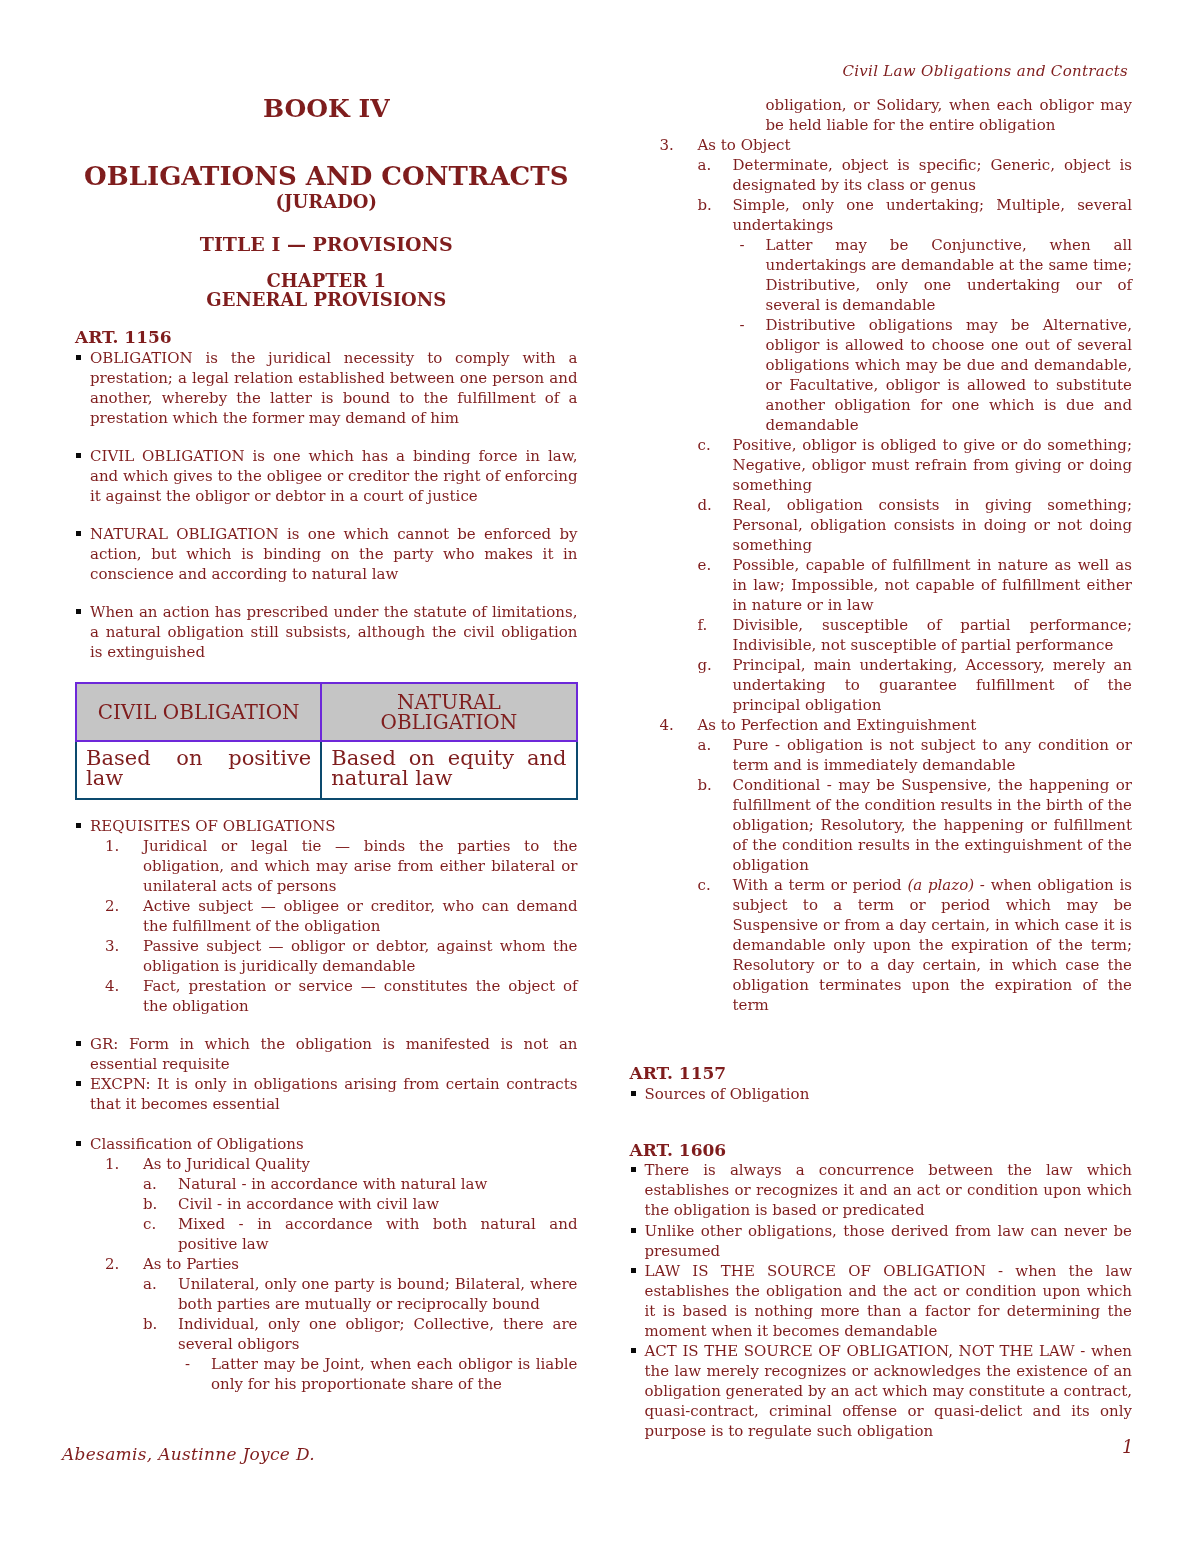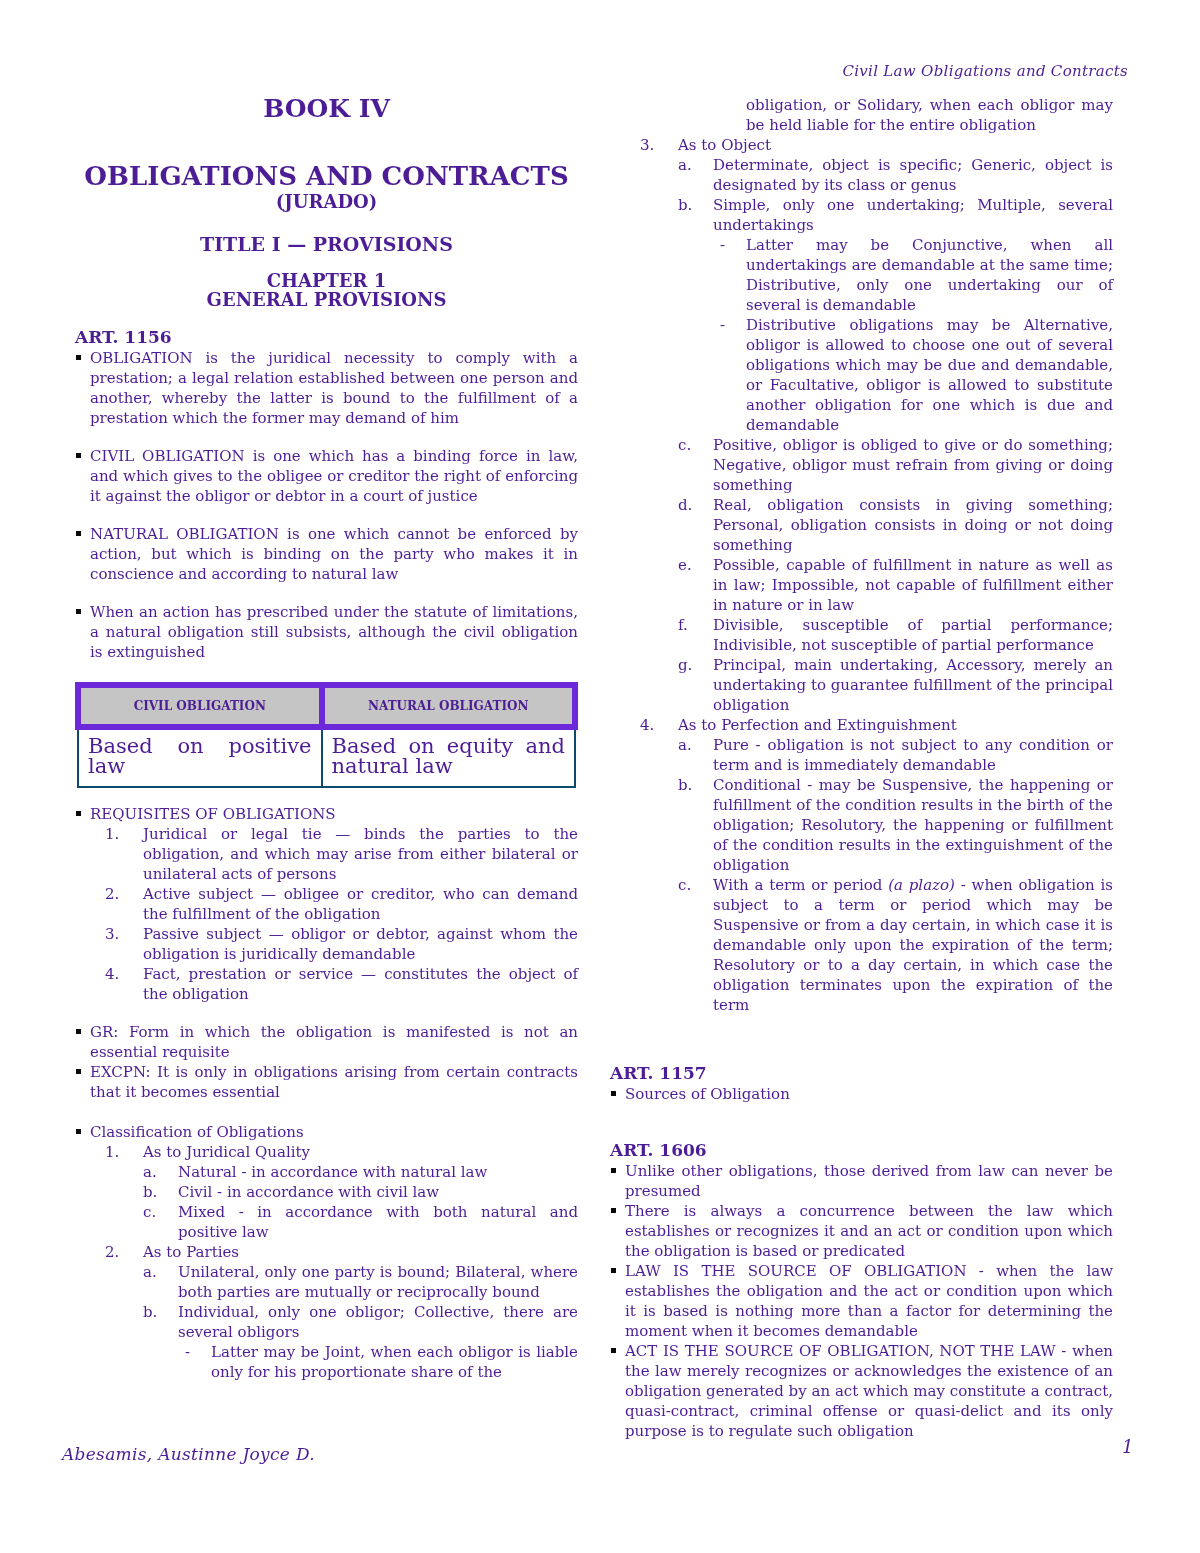--- a/index.html
+++ b/index.html
@@ -1,20 +1,20 @@
 <!DOCTYPE html>
 <html><head>
 <meta charset="utf-8">
 <style>
   html,body{margin:0;padding:0;background:#ffffff;}
   .page{position:relative;width:1200px;height:1553px;background:#fff;overflow:hidden;
-        font-family:"DejaVu Serif","Liberation Serif",serif;color:#4c1d95;}
+        font-family:"DejaVu Serif","Liberation Serif",serif;color:#7f1d1d;}
   .columns{display:flex;padding:95px 68px 0 75px;}
   .col{width:503px;}
-  .col + .col{margin-left:32px;}
+  .col + .col{margin-left:52px;}
 
   
   .ch{text-align:center;font-weight:bold;}
   .h-book{font-size:25px;line-height:28px;margin:0 0 38px 0;}
   .h-subject{font-size:26px;line-height:30px;margin:0;text-align:center;}
   .h-jurado{font-size:18px;line-height:22px;margin:0 0 20px 0;}
   .h-title{font-size:19px;line-height:22px;margin:0 0 16px 0;}
   .h-chap{font-size:18px;line-height:19px;margin:0;}
   .art{font-weight:bold;font-size:17px;line-height:20px;margin:18px 0 0 0;}
 
@@ -31,22 +31,22 @@
   .l2 > .mk{position:absolute;left:68px;}
   .l3{padding-left:136px;}
   .l3 > .mk{position:absolute;left:110px;}
   .cont{padding-left:136px;margin-bottom:0;}
   .it{font-style:italic;}
   .gap30{height:30px;}
   .mt36{margin-top:36px;}
 
   
   .cmp{width:100%;border-collapse:collapse;margin:20px 0 16px 0;}
-  .cmp th{background:#c5c5c5;border:6px solid #6d28d9;font-size:12px;line-height:20px;
-          padding:8px 6px;text-align:center;font-weight:bold;}
+  .cmp th{background:#c5c5c5;border:2px solid #6d28d9;font-size:20px;line-height:20px;
+          padding:8px 6px;text-align:center;font-weight:normal;}
   .cmp td{border:2px solid #0c4a6e;font-size:21px;line-height:20px;
           padding:6px 9px 10px 9px;vertical-align:top;text-align:justify;}
 
   
   .hw{font-family:"DejaVu Serif","Liberation Serif",serif;font-style:italic;}
   .header-hw{position:absolute;top:62px;right:72px;font-size:15px;letter-spacing:0.3px;}
   .footer-author{position:absolute;left:62px;top:1444px;font-size:17px;letter-spacing:0.3px;}
   .page-num{position:absolute;left:1122px;top:1436px;font-size:18px;}
 </style>
 </head>
@@ -228,27 +228,27 @@
 
       <div class="gap30"></div>
 
       <div class="art">ART. 1157</div>
       <div class="b tight first">
         <span class="sq"></span>
         <span>Sources of Obligation</span>
       </div>
 
       <div class="art mt36">ART. 1606</div>
+      <div class="b tight">
+        <span class="sq"></span>
+        <span>There is always a concurrence between the law which establishes or recognizes it and an act or condition upon which the obligation is based or predicated</span>
+      </div>
       <div class="b tight first">
         <span class="sq"></span>
         <span>Unlike other obligations, those derived from law can never be presumed</span>
-      </div>
-      <div class="b tight">
-        <span class="sq"></span>
-        <span>There is always a concurrence between the law which establishes or recognizes it and an act or condition upon which the obligation is based or predicated</span>
       </div>
       <div class="b tight">
         <span class="sq"></span>
         <span>LAW IS THE SOURCE OF OBLIGATION - when the law establishes the obligation and the act or condition upon which it is based is nothing more than a factor for determining the moment when it becomes demandable</span>
       </div>
       <div class="b tight">
         <span class="sq"></span>
         <span>ACT IS THE SOURCE OF OBLIGATION, NOT THE LAW - when the law merely recognizes or acknowledges the existence of an obligation generated by an act which may constitute a contract, quasi-contract, criminal offense or quasi-delict and its only purpose is to regulate such obligation</span>
       </div>
     </div>

